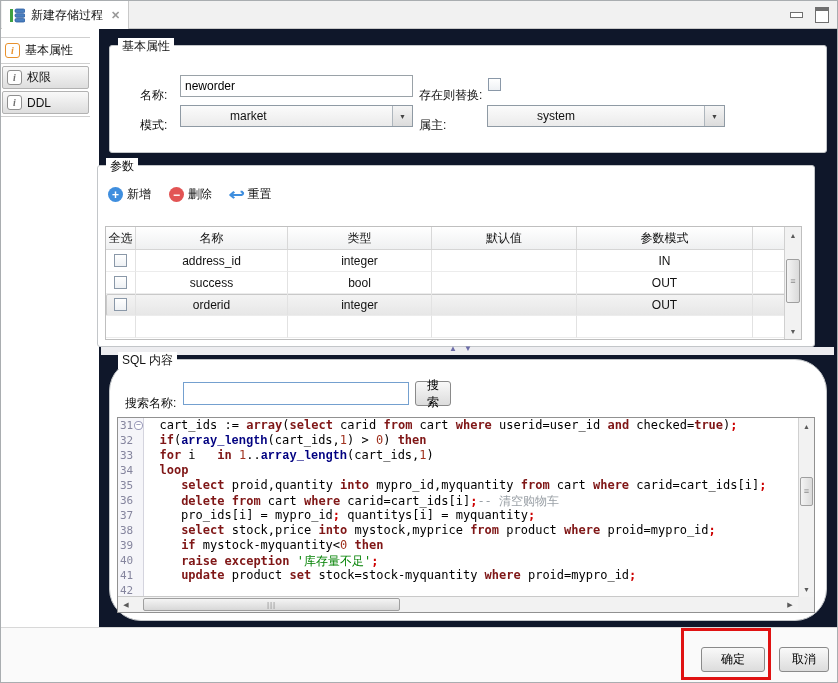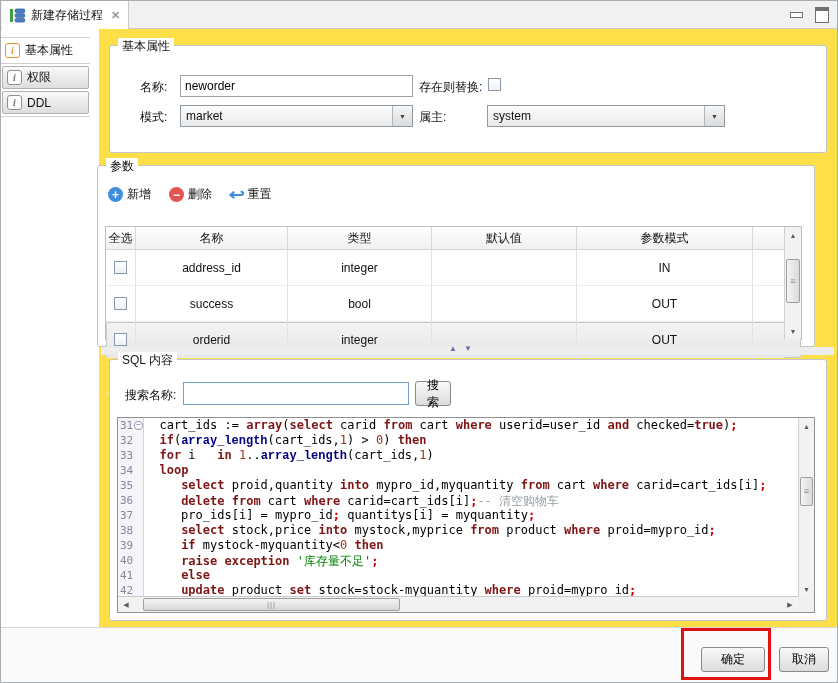--- a/index.html
+++ b/index.html
@@ -1,20 +1,20 @@
 <!DOCTYPE html>
 <html style="--c-annotation: #e01212; --c-add: #3f8ede; --c-remove: #e25454; --c-reset: #3f8ede; --kw: #7f1616; --fn: #000080; --str: #008000; --cmt: #9aa0a6; --num: #a0321e; --semi: #cc0000;"><head>
 <meta charset="utf-8">
 <style>
   :root{
     --c-annotation:#e01212; --c-add:#3f8ede; --c-remove:#e25454; --c-reset:#3f8ede;
     --kw:#7f1616; --fn:#000080; --str:#008000; --cmt:#9aa0a6; --num:#a0321e; --semi:#cc0000;
   }
   html,body{margin:0;padding:0;background:#e8e8e8;}
-  .window{position:relative;width:838px;height:683px;background:#fde047;border:1px solid #a9adb0;
+  .window{position:relative;width:838px;height:683px;background:#0f172a;border:1px solid #a9adb0;
     box-sizing:border-box;overflow:hidden;font-family:"Liberation Sans",sans-serif;font-size:12px;color:#111;}
   
   .tabbar{position:absolute;left:0;top:0;width:100%;height:28px;background:#f1f1f1;border-bottom:1px solid #c9c9c9;box-sizing:border-box;}
   .tab{position:absolute;left:1px;top:0;height:28px;background:#fff;border-right:1px solid #c9c9c9;
     display:flex;align-items:center;gap:6px;padding:0 8px;box-sizing:border-box;}
   .tab-label{white-space:nowrap;}
   .tab-close{color:#9a9a9a;font-size:11px;font-weight:bold;cursor:pointer;margin-left:2px;}
   .winbtns{position:absolute;right:8px;top:0;height:28px;display:flex;align-items:center;gap:12px;}
   .min-icon{width:11px;height:4px;border:1px solid #6f6f6f;background:#fff;display:inline-block;}
   .max-icon{width:12px;height:11px;border:1px solid #6f6f6f;border-top:4px solid #6f6f6f;background:#fff;display:inline-block;}
@@ -23,42 +23,42 @@
   .side-sep{height:1px;background:#cfcfcf;width:89px;}
   .side-item{width:89px;height:25px;display:flex;align-items:center;gap:5px;padding-left:4px;box-sizing:border-box;cursor:pointer;}
   .side-item.inactive{width:87px;height:23px;margin:2px 0 2px 1px;border:1px solid #b2b2b2;border-radius:2px;
     background:linear-gradient(#f9f9f9,#dedede);}
   .info-icon{width:13px;height:13px;border-radius:3px;border:1px solid #8f8f8f;color:#6f6f6f;background:#fff;
     font:italic bold 10px "Liberation Serif",serif;display:inline-flex;align-items:center;justify-content:center;flex:0 0 auto;}
   .side-item.active .info-icon{border-color:#e8912d;color:#e8912d;}
   
   .group{position:absolute;border:1px solid #c3c6c9;border-radius:3px;background:#fff;box-sizing:border-box;}
   .group-legend{position:absolute;top:-8px;left:8px;background:#fff;padding:0 4px;white-space:nowrap;}
-  .flabel{position:absolute;white-space:nowrap;}
+  .flabel{position:absolute;white-space:nowrap;margin-top:8px;}
   .textbox{position:absolute;height:22px;box-sizing:border-box;border:1px solid #9aa2a8;background:#fff;
     padding:2px 4px;font:12px "Liberation Sans",sans-serif;outline:none;}
   .textbox.blue{border-color:#74a0cf;}
   .combo{position:absolute;height:22px;box-sizing:border-box;border:1px solid #8f9aa4;display:flex;align-items:center;
     background:linear-gradient(#fbfbfb,#ebebeb);cursor:default;}
-  .combo-text{flex:1;padding-left:5px;overflow:hidden;white-space:nowrap;}
+  .combo-text{flex:1;padding-left:5px;overflow:hidden;white-space:nowrap;margin-left:44px;}
   .combo-btn{width:19px;height:100%;border-left:1px solid #aeb6bd;background:linear-gradient(#f5f5f5,#dcdcdc);
     display:flex;align-items:center;justify-content:center;font-size:7px;color:#444;}
   .checkbox{position:absolute;width:13px;height:13px;box-sizing:border-box;border:1px solid #8a98a8;
     background:linear-gradient(#ffffff,#eef1f4);cursor:pointer;}
   
   .ptoolbar{position:absolute;left:10px;top:20px;display:flex;align-items:center;gap:18px;}
   .tool-btn{display:inline-flex;align-items:center;gap:4px;cursor:pointer;}
   .ic{width:15px;height:15px;border-radius:50%;color:#fff;display:inline-flex;align-items:center;justify-content:center;
     font:bold 12px "Liberation Sans",sans-serif;line-height:1;}
   .ic.add{background:var(--c-add);}
   .ic.remove{background:var(--c-remove);}
   .ic-reset{color:var(--c-reset);font-size:16px;font-weight:bold;line-height:1;transform:scaleX(1.2);}
   
   .ptable{position:absolute;left:7px;top:60px;width:697px;height:114px;border:1px solid #bfbfbf;box-sizing:border-box;background:#fff;}
-  .prow{display:flex;height:36px;align-items:stretch;box-sizing:border-box;padding-right:17px;}
+  .prow{display:flex;height:22px;align-items:stretch;box-sizing:border-box;padding-right:17px;}
   .prow.hdr{height:23px;background:linear-gradient(#ffffff,#eff0f1);border-bottom:1px solid #d5d5d5;}
   .pcell{display:flex;align-items:center;justify-content:center;border-right:1px solid #e2e2e2;box-sizing:border-box;overflow:hidden;}
   .prow.hdr .pcell{border-right:1px solid #d8d8d8;}
   .prow.body .pcell{border-bottom:1px solid #ececec;}
   .prow.selected{background:linear-gradient(#f4f4f4,#e6e6e6);box-shadow:inset 0 0 0 1px #c9c9c9;border-radius:2px;}
   .c0{width:30px}.c1{width:152px}.c2{width:144px}.c3{width:145px}.c4{width:176px}.cf{flex:1;border-right:none!important;}
   
   .vscroll{position:absolute;right:0;top:0;bottom:0;width:17px;background:#f2f2f2;border-left:1px solid #d0d0d0;box-sizing:border-box;}
   .sarrow{position:absolute;left:0;width:100%;height:16px;display:flex;align-items:center;justify-content:center;
     font-size:7px;color:#5a5a5a;cursor:pointer;}
@@ -239,21 +239,21 @@
       </div>
     </div>
   </div>
 
   <div class="sash-strip"></div>
   <div class="sash">
     <span class="tri">▲</span>
     <span class="tri">▼</span>
   </div>
 
-  <div class="group" style="left:108px;top:358px;width:718px;height:262px;">
+  <div class="group" style="left:108px;top:358px;width:718px;height:262px;border-radius:32px;">
     <span class="group-legend">SQL 内容</span>
     <span class="flabel" style="left:15px;top:27px;">搜索名称:</span>
     <input class="textbox blue" style="left: 73px; top: 22px; width: 226px; height: 23px;" value="">
     <button class="btn" style="left:305px;top:21px;width:36px;height:25px;position:absolute;">搜索</button>
     <div class="editor">
       <div class="gutter" id="gutter">
           <div class="gutter-line">
             <span>31</span>
             <span class="fold">−</span>
           </div>
@@ -295,21 +295,20 @@
           <div class="code-line"><span class="tk-p">  cart_ids := </span><span class="tk-k">array</span><span class="tk-p">(</span><span class="tk-k">select</span><span class="tk-p"> carid </span><span class="tk-k">from</span><span class="tk-p"> cart </span><span class="tk-k">where</span><span class="tk-p"> userid=user_id </span><span class="tk-k">and</span><span class="tk-p"> checked=</span><span class="tk-k">true</span><span class="tk-p">)</span><span class="tk-r">;</span></div>
           <div class="code-line"><span class="tk-p">  </span><span class="tk-k">if</span><span class="tk-p">(</span><span class="tk-f">array_length</span><span class="tk-p">(cart_ids,</span><span class="tk-n">1</span><span class="tk-p">) &gt; </span><span class="tk-n">0</span><span class="tk-p">) </span><span class="tk-k">then</span></div>
           <div class="code-line"><span class="tk-p">  </span><span class="tk-k">for</span><span class="tk-p"> i   </span><span class="tk-k">in</span><span class="tk-p"> </span><span class="tk-n">1</span><span class="tk-p">..</span><span class="tk-f">array_length</span><span class="tk-p">(cart_ids,</span><span class="tk-n">1</span><span class="tk-p">)</span></div>
           <div class="code-line"><span class="tk-p">  </span><span class="tk-k">loop</span></div>
           <div class="code-line"><span class="tk-p">     </span><span class="tk-k">select</span><span class="tk-p"> proid,quantity </span><span class="tk-k">into</span><span class="tk-p"> mypro_id,myquantity </span><span class="tk-k">from</span><span class="tk-p"> cart </span><span class="tk-k">where</span><span class="tk-p"> carid=cart_ids[i]</span><span class="tk-r">;</span></div>
           <div class="code-line"><span class="tk-p">     </span><span class="tk-k">delete</span><span class="tk-p"> </span><span class="tk-k">from</span><span class="tk-p"> cart </span><span class="tk-k">where</span><span class="tk-p"> carid=cart_ids[i]</span><span class="tk-r">;</span><span class="tk-c">-- 清空购物车</span></div>
           <div class="code-line"><span class="tk-p">     pro_ids[i] = mypro_id</span><span class="tk-r">;</span><span class="tk-p"> quantitys[i] = myquantity</span><span class="tk-r">;</span></div>
           <div class="code-line"><span class="tk-p">     </span><span class="tk-k">select</span><span class="tk-p"> stock,price </span><span class="tk-k">into</span><span class="tk-p"> mystock,myprice </span><span class="tk-k">from</span><span class="tk-p"> product </span><span class="tk-k">where</span><span class="tk-p"> proid=mypro_id</span><span class="tk-r">;</span></div>
           <div class="code-line"><span class="tk-p">     </span><span class="tk-k">if</span><span class="tk-p"> mystock-myquantity&lt;</span><span class="tk-n">0</span><span class="tk-p"> </span><span class="tk-k">then</span></div>
           <div class="code-line"><span class="tk-p">     </span><span class="tk-k">raise</span><span class="tk-p"> </span><span class="tk-k">exception</span><span class="tk-p"> </span><span class="tk-s">'库存量不足'</span><span class="tk-r">;</span></div>
-          <div class="code-line"><span class="tk-p">     </span><span class="tk-k">else</span></div>
           <div class="code-line"><span class="tk-p">     </span><span class="tk-k">update</span><span class="tk-p"> product </span><span class="tk-k">set</span><span class="tk-p"> stock=stock-myquantity </span><span class="tk-k">where</span><span class="tk-p"> proid=mypro_id</span><span class="tk-r">;</span></div>
         </div>
       <div class="vscroll">
         <span class="sarrow up">▲</span>
         <span class="sthumb" style="top:59px;height:27px;">
             <span class="grip">≡</span>
           </span>
         <span class="sarrow down">▼</span>
       </div>
       <div class="hscroll">

